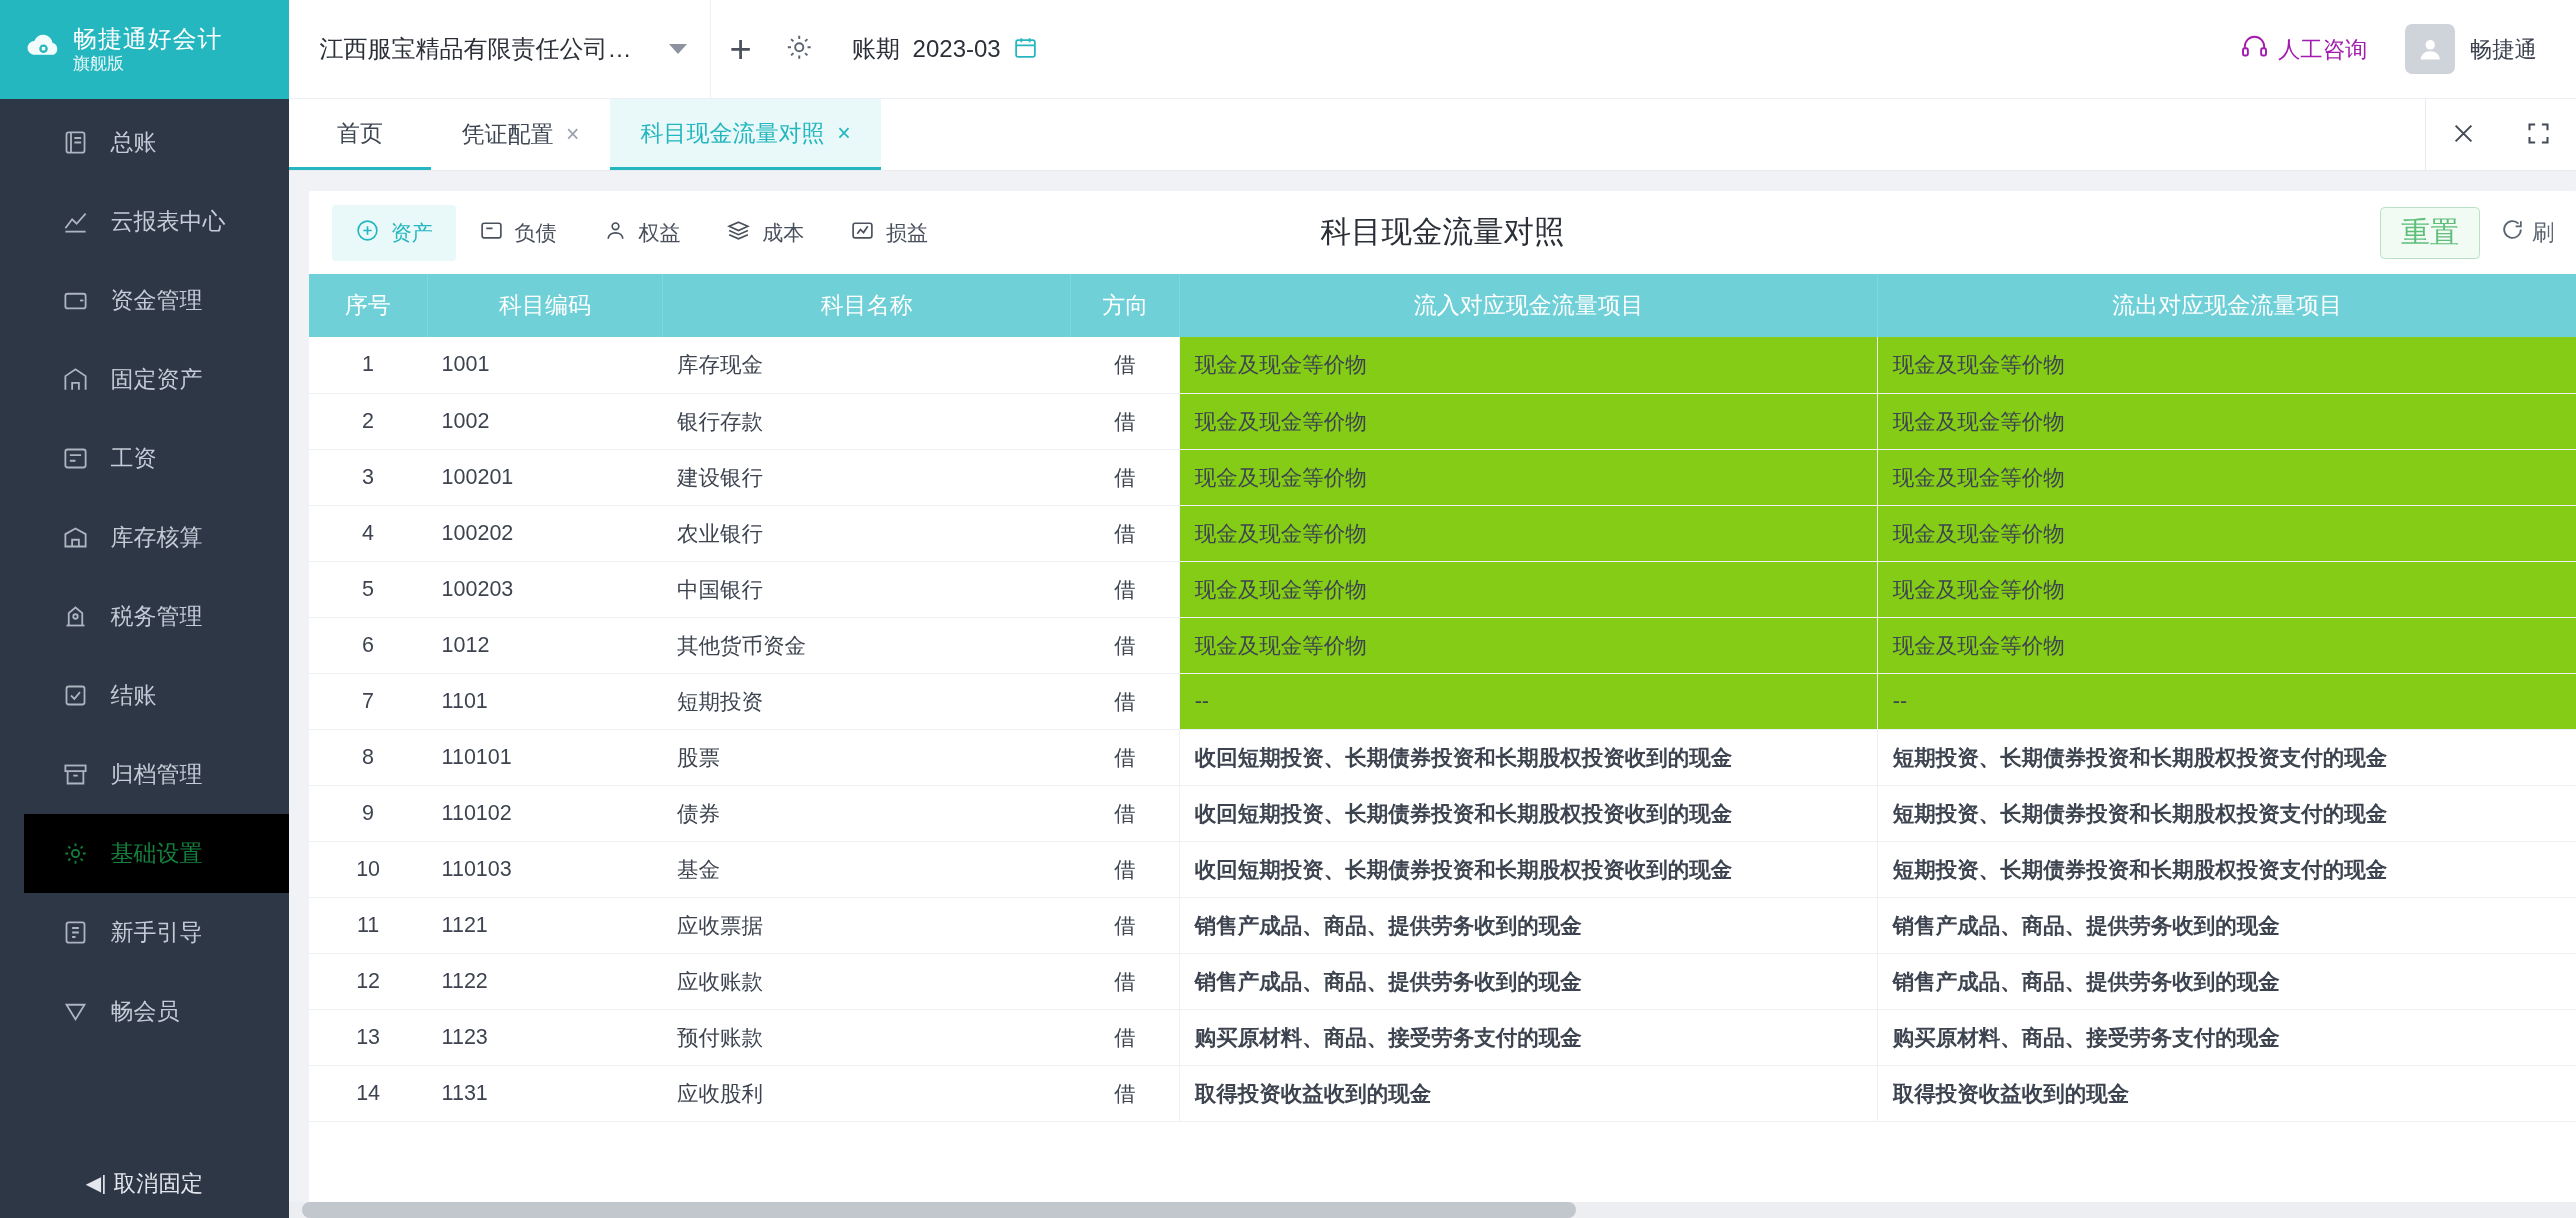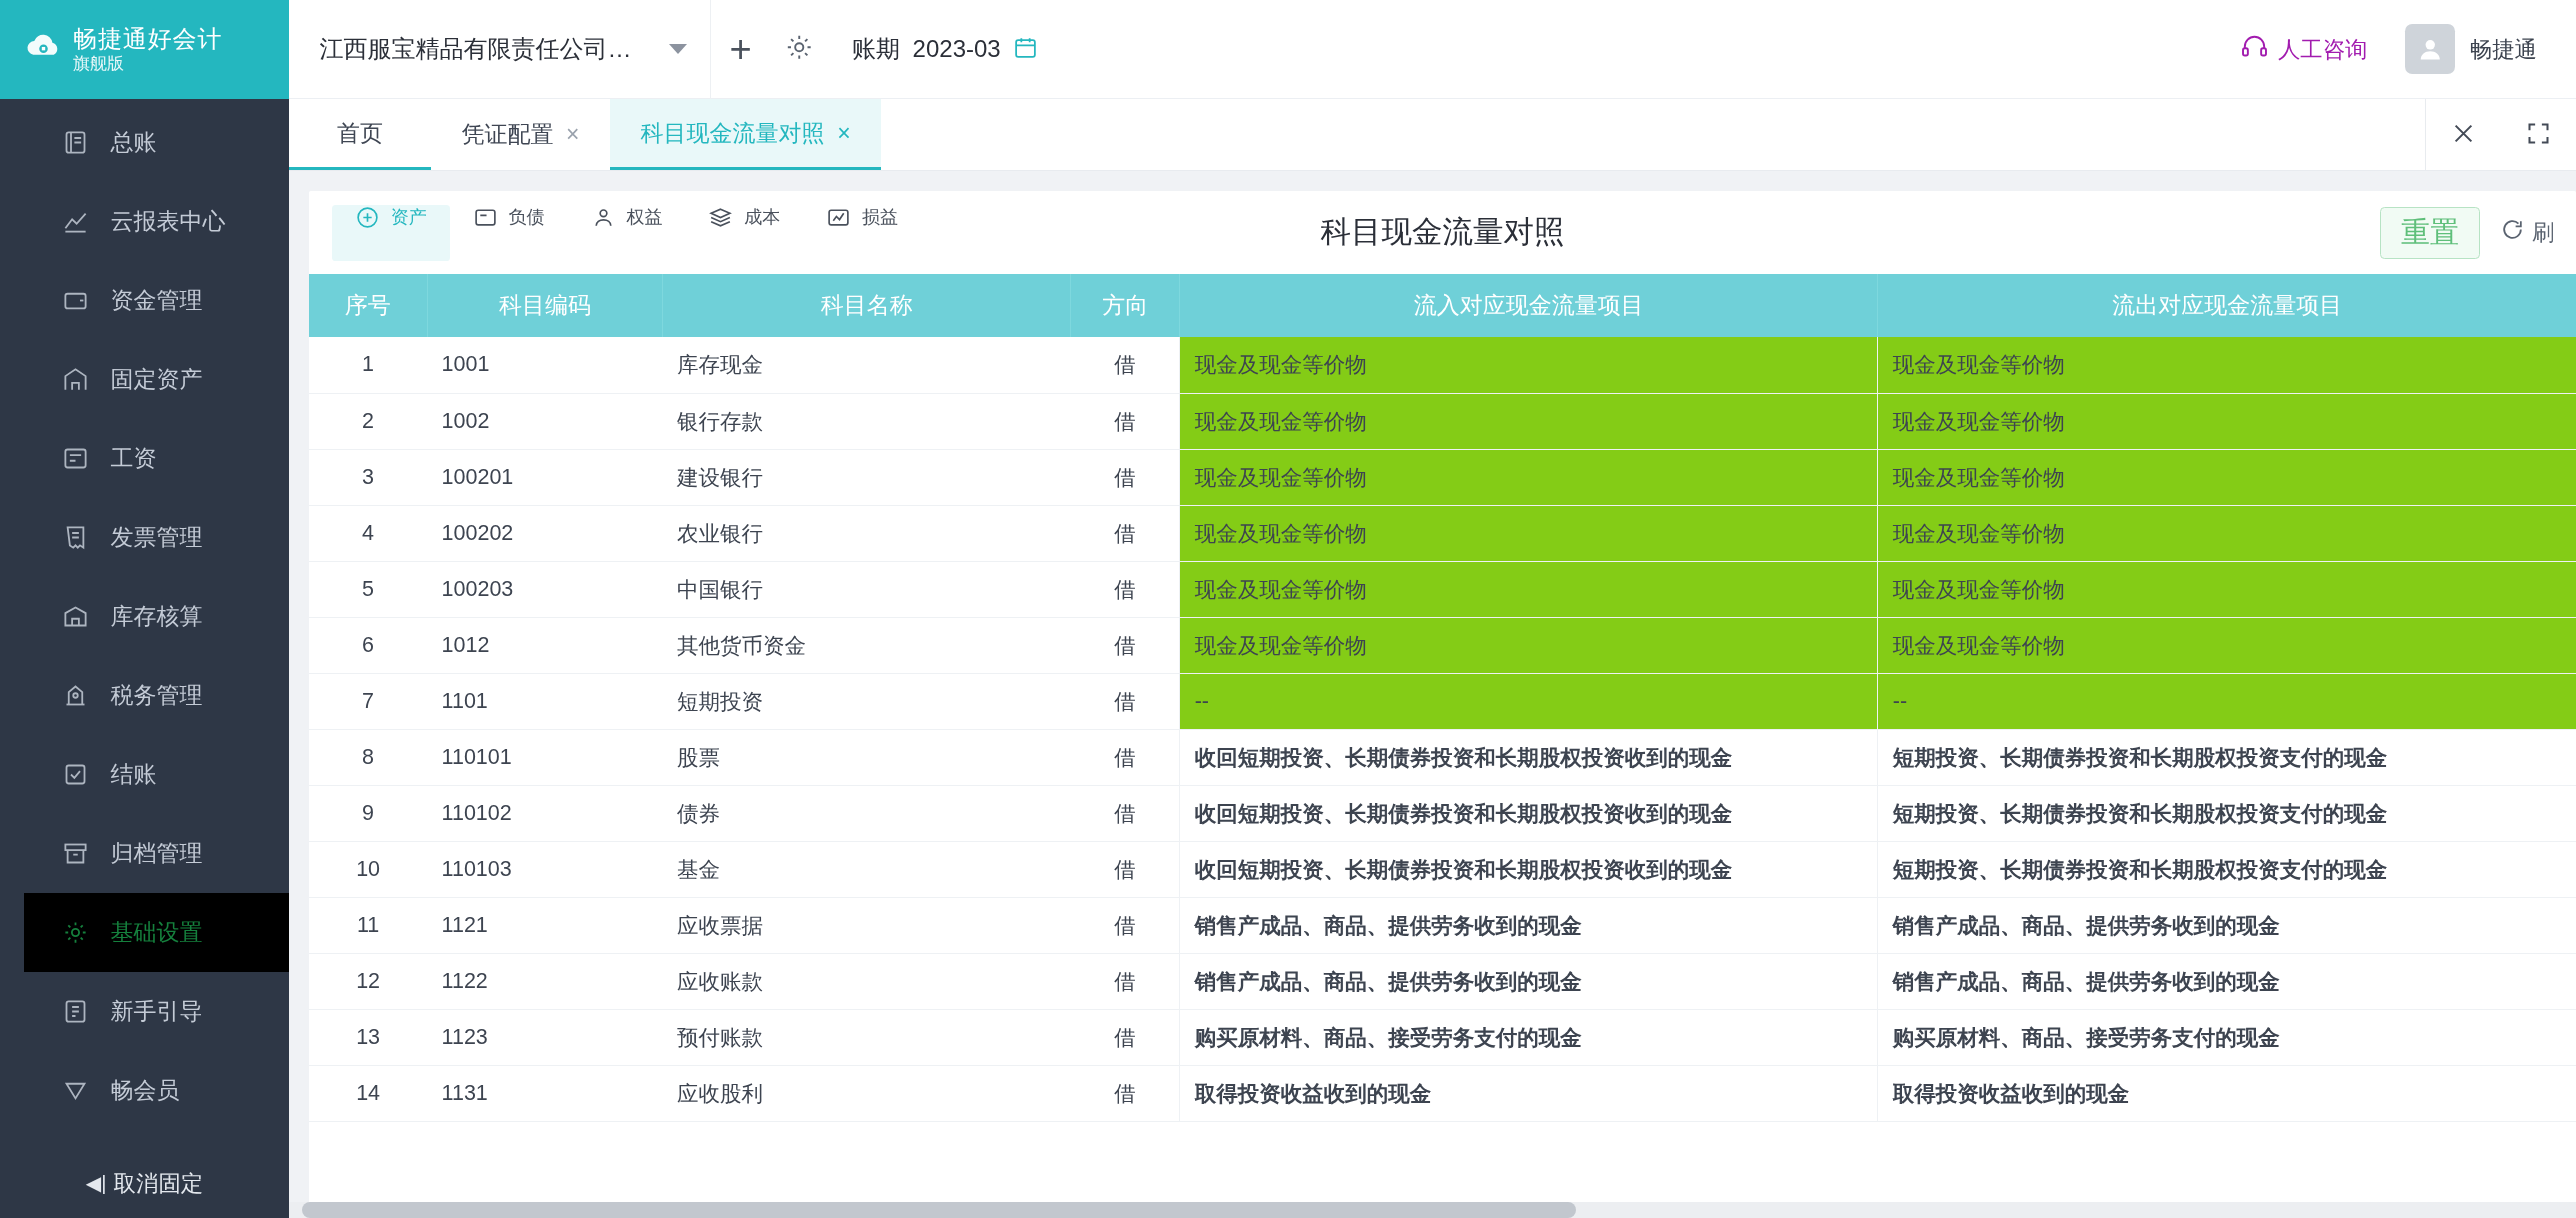--- a/index.html
+++ b/index.html
@@ -159,23 +159,23 @@
   .card {
     background: #fff; height: 100%; position: relative;
     border-radius: 1.8px; overflow: hidden;
   }
   .card-header {
     height: 83px; display: flex; align-items: center;
     padding: 0 0 0 23px; position: relative;
   }
   .type-tabs { display: flex; align-items: center; gap: 0; }
   .type-tab {
-    display: flex; align-items: flex-start; gap: 10.8px;
+    display: flex; align-items: center; gap: 10.8px;
     height: 56px; padding: 0 23px;
-    font-size: 18px; color: #4a515c; cursor: pointer;
+    font-size: 21px; color: #4a515c; cursor: pointer;
     border-radius: 3.6px;
   }
   .type-tab svg { width: 25px; height: 25px; }
   .type-tab.active { background: #e9f8f9; color: #24b7bf; }
   .card-title {
     position: absolute; left: 0; right: 0; text-align: center;
     font-size: 30.5px; color: #2b2f38; pointer-events: none;
   }
   .header-actions {
     margin-left: auto; display: flex; align-items: center; gap: 20px;
@@ -284,29 +284,20 @@
         <span>固定资产</span>
       </div>
       <div class="nav-item">
         <span class="nav-icon">
             <svg viewBox="0 0 24 24" fill="none" stroke="currentColor" stroke-width="1.6">
               <rect x="3" y="4" width="18" height="16" rx="2"></rect>
               <path d="M7 9h10M7 14h5"></path>
             </svg>
           </span>
         <span>工资</span>
-      </div>
-      <div class="nav-item">
-        <span class="nav-icon">
-            <svg viewBox="0 0 24 24" fill="none" stroke="currentColor" stroke-width="1.6">
-              <path d="M5 3h14v18l-3-2-2 2-2-2-2 2-3-2z"></path>
-              <path d="M9 8h6M9 12h6"></path>
-            </svg>
-          </span>
-        <span>发票管理</span>
       </div>
       <div class="nav-item">
         <span class="nav-icon">
             <svg viewBox="0 0 24 24" fill="none" stroke="currentColor" stroke-width="1.6">
               <path d="M3 9l9-5 9 5v11H3z"></path>
               <path d="M9 20v-6h6v6"></path>
             </svg>
           </span>
         <span>库存核算</span>
       </div>

